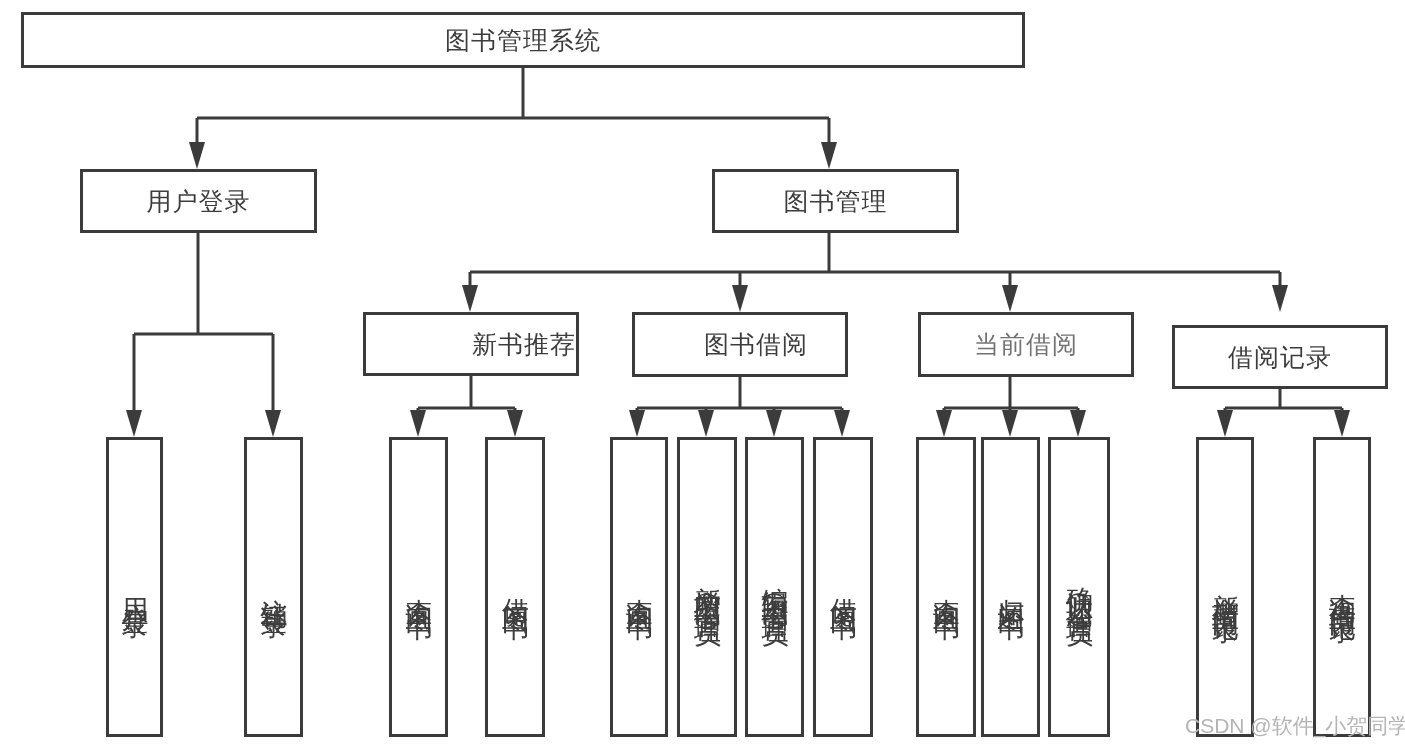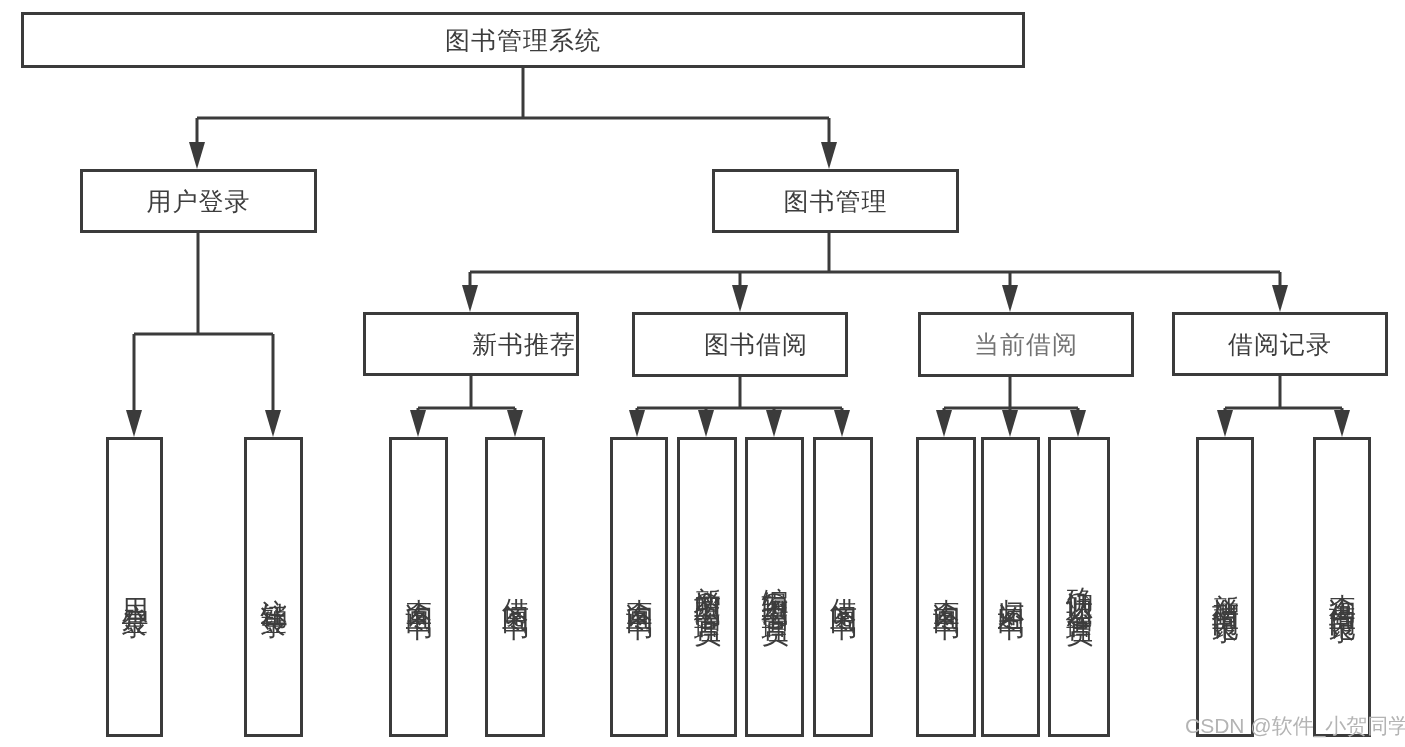--- a/index.html
+++ b/index.html
@@ -98,21 +98,21 @@
       </div>
       <div class="node h" style="left: 363px; top: 312px; width: 216px; height: 64px; border-color: rgb(59, 59, 59); background: rgb(255, 255, 255); color: rgb(61, 61, 61); justify-content: flex-end;">
         <span>新书推荐</span>
       </div>
       <div class="node h" style="left: 632px; top: 312px; width: 216px; height: 65px; border-color: rgb(59, 59, 59); background: rgb(255, 255, 255); color: rgb(61, 61, 61); padding-left: 32px;">
         <span>图书借阅</span>
       </div>
       <div class="node h" style="left: 902px; top: 312px; width: 216px; height: 65px; border-color: rgb(59, 59, 59); background: rgb(255, 255, 255); color: #737373; margin-left: 16px;">
         <span>当前借阅</span>
       </div>
-      <div class="node h" style="left: 1172px; top: 312px; width: 216px; height: 64px; border-color: rgb(59, 59, 59); background: rgb(255, 255, 255); color: rgb(61, 61, 61);">
+      <div class="node h" style="left: 1172px; top: 325px; width: 216px; height: 64px; border-color: rgb(59, 59, 59); background: rgb(255, 255, 255); color: rgb(61, 61, 61);">
         <span>借阅记录</span>
       </div>
       <div class="node v" style="left: 106px; top: 437px; width: 57px; height: 300px; border-color: rgb(59, 59, 59); background: rgb(255, 255, 255); color: rgb(61, 61, 61);">
         <span>用户登录</span>
       </div>
       <div class="node v" style="left: 244px; top: 437px; width: 59px; height: 300px; border-color: rgb(59, 59, 59); background: rgb(255, 255, 255); color: rgb(61, 61, 61);">
         <span>注销登录</span>
       </div>
       <div class="node v" style="left: 389px; top: 437px; width: 59px; height: 300px; border-color: rgb(59, 59, 59); background: rgb(255, 255, 255); color: rgb(61, 61, 61);">
         <span>查询图书</span>

